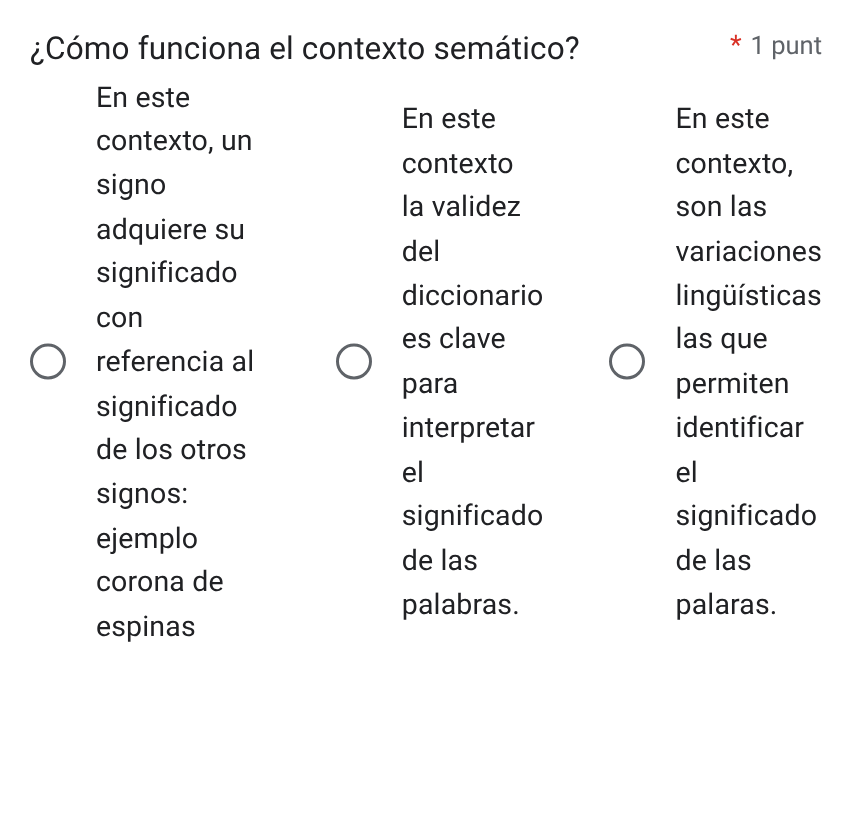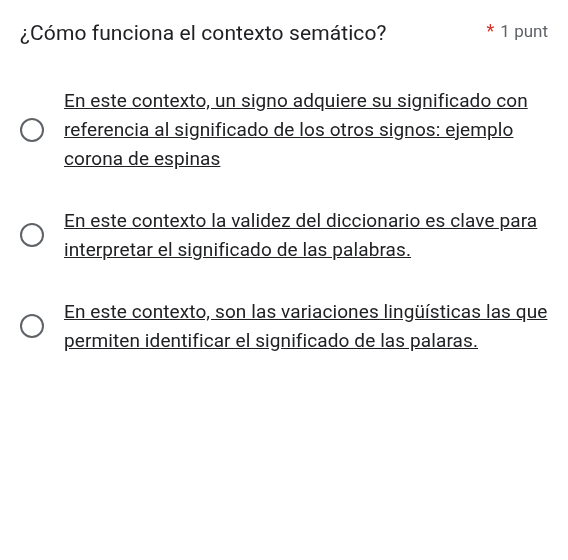--- a/index.html
+++ b/index.html
@@ -12,21 +12,20 @@
       background: #ffffff;
       width: 568px;
       height: 560px;
       padding: 18px 20px 18px 20px;
       color: #202124;
     }
     .question-header {
       display: flex;
       align-items: flex-start;
       justify-content: space-between;
-      margin-bottom: 36px;
     }
     .question-text {
       font-size: 21px;
       line-height: 1.5;
       color: #202124;
       flex: 1;
       padding-right: 16px;
       letter-spacing: 0.1px;
     }
     .points-wrapper {
@@ -39,23 +38,22 @@
     }
     .required-asterisk {
       color: #d93025;
       font-size: 18px;
     }
     .points-text {
       color: #5f6368;
     }
     .options {
       display: flex;
-      flex-direction: column;
-      gap: 32px;
-      text-decoration: underline;
+      flex-direction: row;
+      gap: 44px;
     }
     .option {
       display: flex;
       align-items: center;
       gap: 20px;
       cursor: pointer;
     }
     .radio {
       width: 24px;
       height: 24px;

